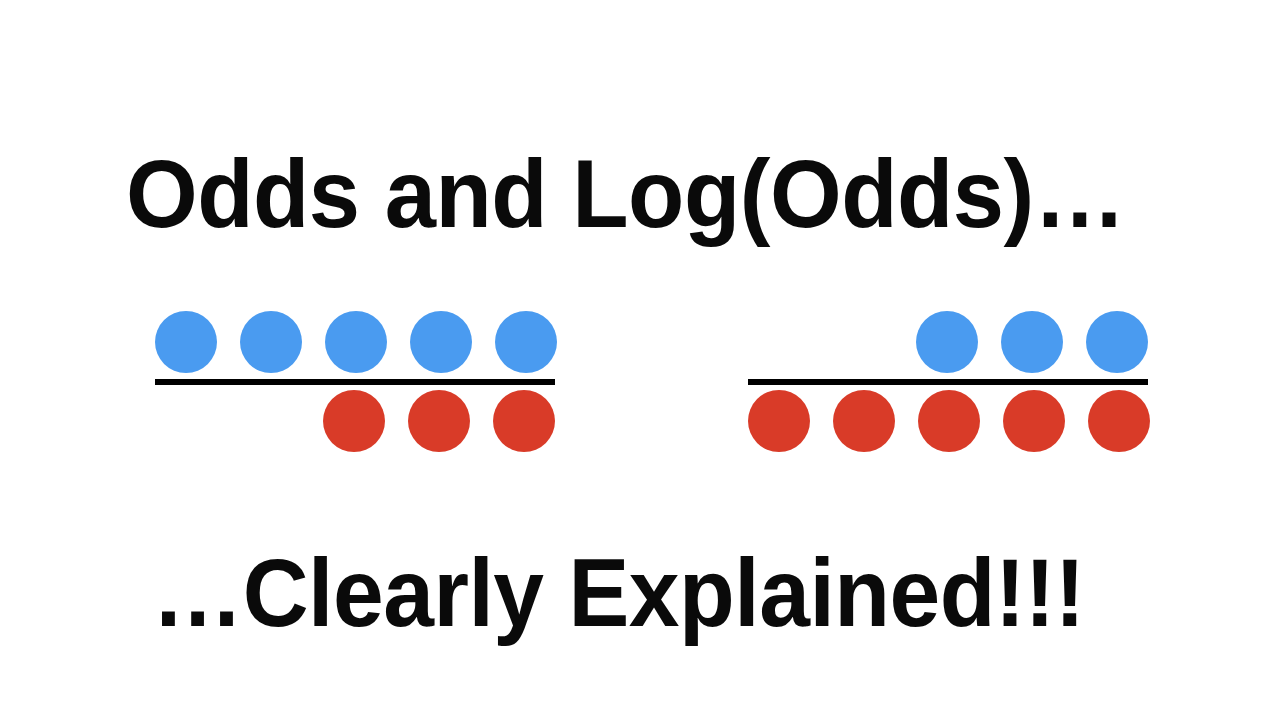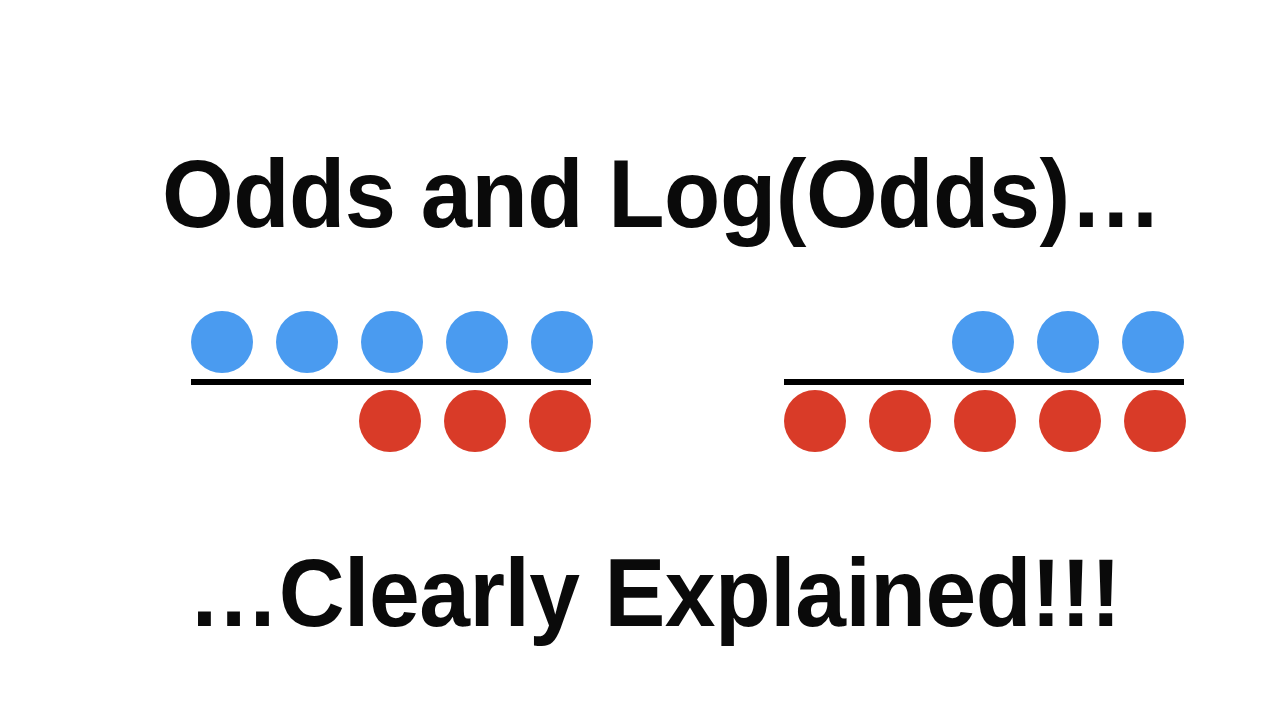--- a/index.html
+++ b/index.html
@@ -11,21 +11,20 @@
     height: 720px;
     background: #ffffff;
     font-family: "Liberation Sans", sans-serif;
     overflow: hidden;
   }
   #slide {
     position: relative;
     width: 1040px;
     height: 720px;
     background: #ffffff;
-    margin-left: 36px;
   }
 
   
   .headline {
     position: absolute;
     color: #0a0a0a;
     font-family: "Liberation Sans", sans-serif;
     font-weight: bold;
     white-space: nowrap;
     letter-spacing: -0.5px;

